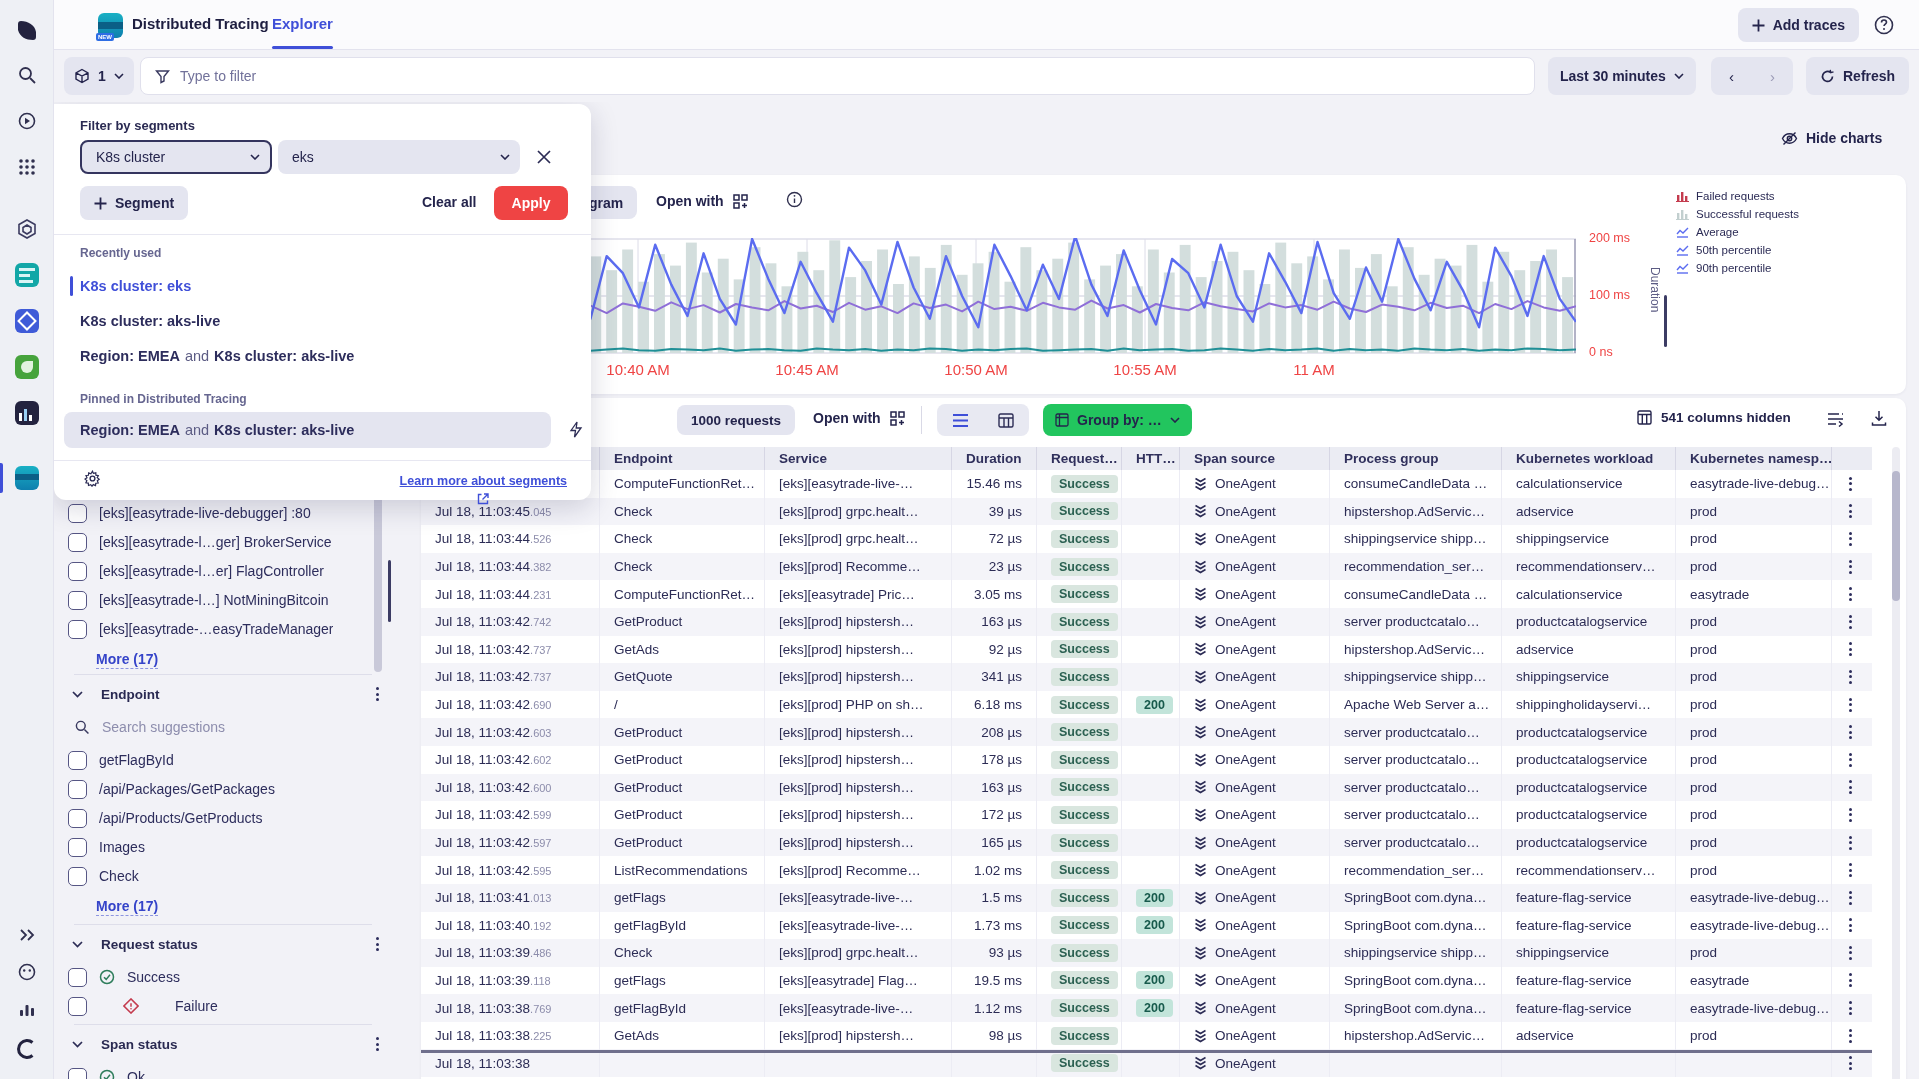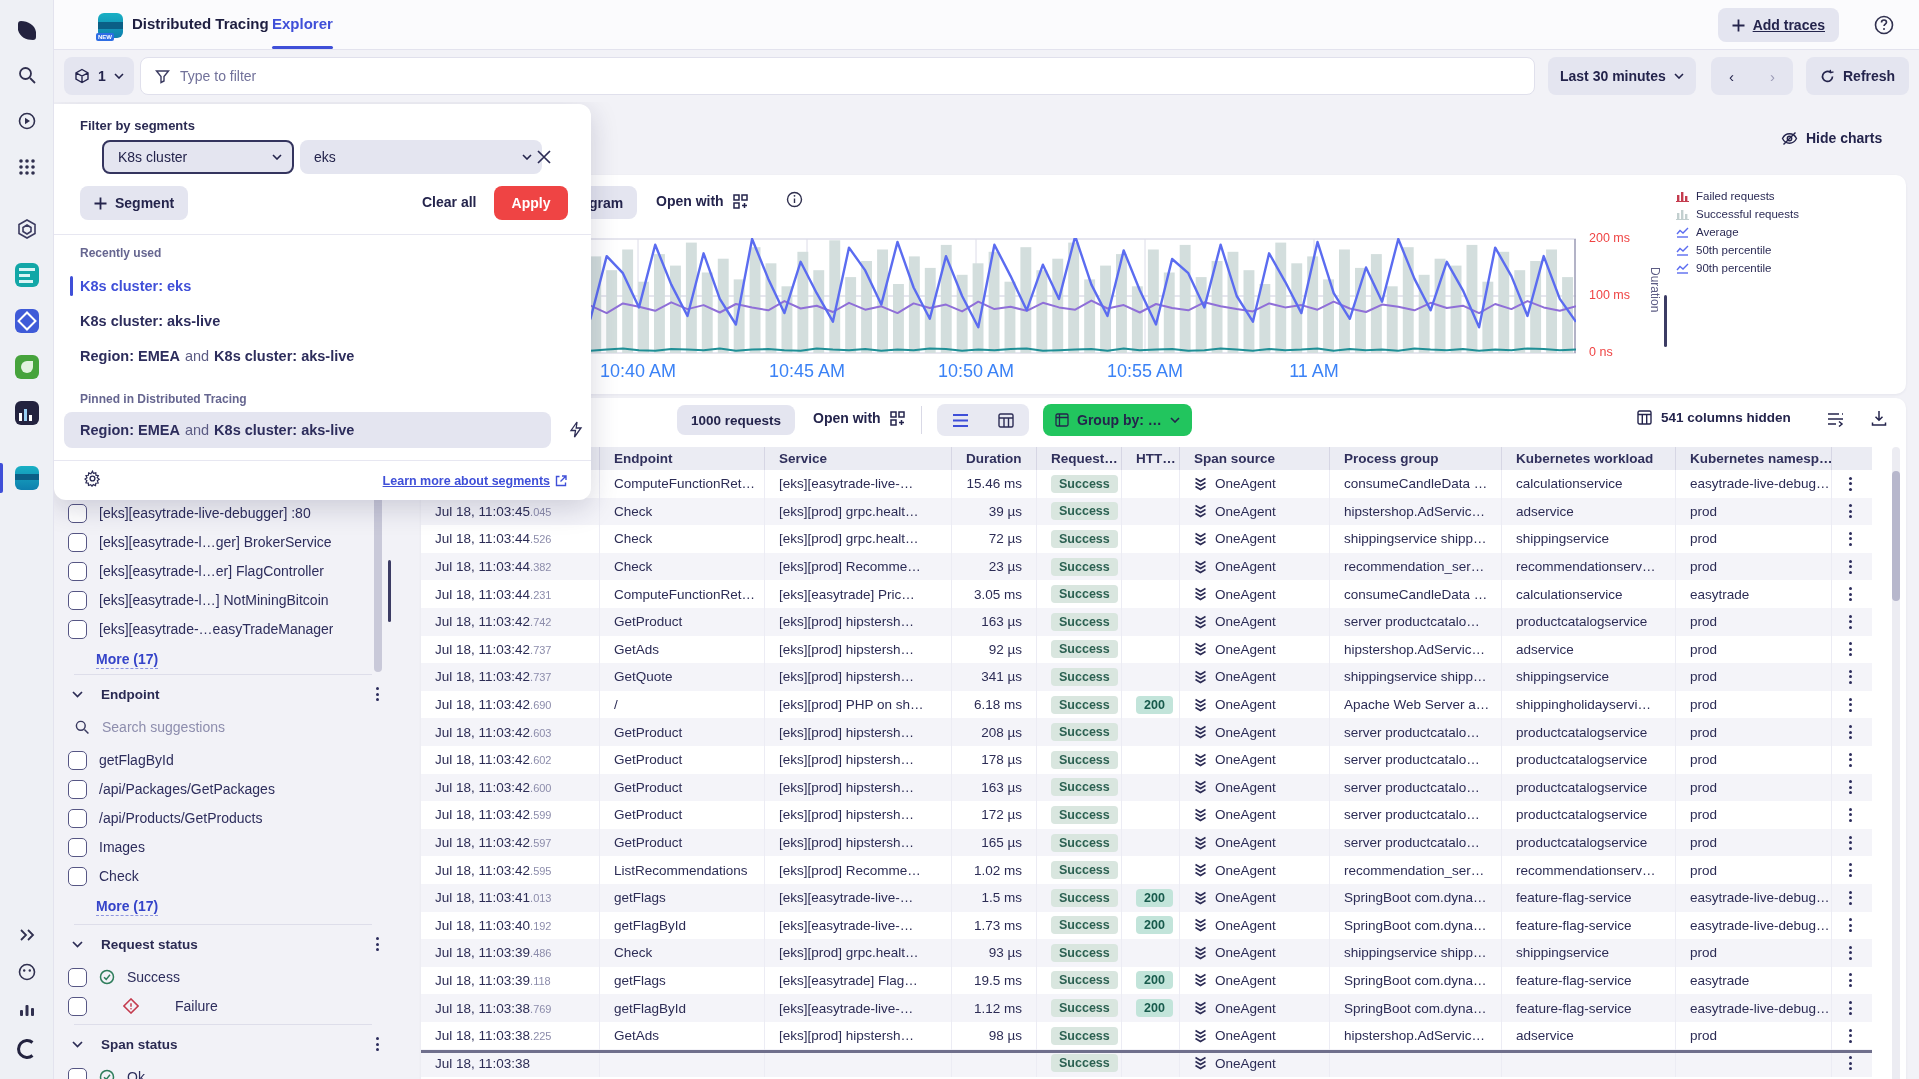--- a/index.html
+++ b/index.html
@@ -15,54 +15,54 @@
 
   
   .topbar { position:absolute; left:54px; right:0; top:0; height:50px; background:#fbfbfd; border-bottom:1px solid #e3e3ee; z-index:10; }
   .appicon { position:absolute; left:44px; top:13px; width:25px; height:25px; border-radius:6px; background:linear-gradient(180deg,#19b0c4,#0e7fae); }
   .appicon .band { position:absolute; left:0; right:0; top:9px; height:7px; background:#0b5f86; }
   .appicon .new { position:absolute; left:-2px; bottom:-3px; background:#2e6de4; color:#fff; font-size:6px; font-weight:bold; padding:1px 2px; border-radius:2px; }
   .apptitle { position:absolute; left:78px; top:15px; font-size:15px; font-weight:bold; color:#1e1e40; }
   .tab { position:absolute; left:218px; top:15px; font-size:15px; font-weight:bold; color:#3f4fd8; cursor:pointer; }
   .tab .underline { position:absolute; left:0; right:0; bottom:-17px; height:3px; background:#3f4fd8; border-radius:2px; }
   .chip { display:flex; align-items:center; gap:8px; background:#e4e5f0; border-radius:8px; color:#24244c; font-size:14px; font-weight:bold; cursor:pointer; }
-  .addtraces { position:absolute; right:80px; top:8px; height:34px; padding:4px 14px;text-decoration:underline; }
+  .addtraces { position:absolute; right:60px; top:8px; height:34px; padding:4px 14px; }
   .helpbtn { position:absolute; right:22px; top:12px; width:26px; height:26px; display:flex; align-items:center; justify-content:center; cursor:pointer; }
 
   
   .filterbar { position:absolute; left:54px; right:0; top:50px; height:52px; z-index:9; }
   .scopechip { position:absolute; left:10px; top:7px; height:38px; padding:0 10px; }
   .filterinput { position:absolute; left:86px; top:7px; width:1395px; height:38px; background:#fff; border:1px solid #e0e0ec; border-radius:8px; display:flex; align-items:center; gap:10px; padding:0 14px; color:#71719a; font-size:14px; cursor:text; }
   .timechip { position:absolute; left:1494px; top:7px; height:38px; padding:0 12px; }
   .navchips { position:absolute; left:1657px; top:7px; height:38px; display:flex; background:#e4e5f0; border-radius:8px; overflow:hidden; }
   .navchips > div { width:41px; display:flex; align-items:center; justify-content:center; font-size:15px; cursor:pointer; }
   .refreshchip { position:absolute; left:1752px; top:7px; height:38px; padding:0 14px; }
 
   
   .content { position:absolute; left:54px; top:102px; right:0; bottom:0; overflow:hidden; }
   .hidecharts { position:absolute; left:1727px; top:28px; display:flex; gap:8px; align-items:center; font-size:14px; font-weight:bold; color:#24244c; cursor:pointer; }
 
   
   .popup { position:absolute; left:0; top:2px; width:537px; height:396px; background:#fff; border-radius:0 12px 12px 12px; box-shadow:0 8px 28px rgba(30,30,70,.18); z-index:40; }
   .popup .ptitle { position:absolute; left:26px; top:14px; font-size:13px; font-weight:bold; color:#2a2a52; }
-  .pselect { position:absolute; height:34px; background:#e4e5f0; border-radius:8px; display:flex; align-items:center; justify-content:space-between; padding:0 10px 0 14px; font-size:14px; color:#24244c; cursor:pointer;margin-left:22px; }
+  .pselect { position:absolute; height:34px; background:#e4e5f0; border-radius:8px; display:flex; align-items:center; justify-content:space-between; padding:0 10px 0 14px; font-size:14px; color:#24244c; cursor:pointer; }
   .pselect.focused { border:2px solid #34345e; }
   .xbtn { position:absolute; left:473px; top:36px; width:34px; height:34px; display:flex; align-items:center; justify-content:center; cursor:pointer; }
   .segbtn { position:absolute; left:26px; top:82px; height:34px; padding:0 14px; }
   .clearall { position:absolute; left:368px; top:90px; font-size:14px; font-weight:bold; color:#24244c; cursor:pointer; }
   .applybtn { position:absolute; left:440px; top:82px; width:74px; height:34px; background:#ef4444; color:#fff; border-radius:8px; display:flex; align-items:center; justify-content:center; font-size:14px; font-weight:bold; cursor:pointer; }
   .pdivider { position:absolute; left:0; right:0; height:1px; background:#e7e7f1; }
   .seclabel { position:absolute; left:26px; font-size:12px; font-weight:bold; color:#666690;text-align:right; }
   .segitem { position:absolute; left:10px; right:40px; height:32px; display:flex; align-items:center; padding-left:16px; font-size:14.5px; font-weight:bold; color:#2d2d5c; cursor:pointer; border-radius:8px; }
   .segitem .and { font-weight:normal; color:#5c5c84; padding:0 5px; }
   .segitem.active { color:#3f4fd8; }
   .segitem.active::before { content:""; position:absolute; left:6px; top:6px; bottom:6px; width:3px; background:#3f4fd8; border-radius:2px; }
   .segitem.pill { background:#e4e5f0; }
   .gearbtn { position:absolute; left:30px; top:366px; cursor:pointer; }
-  .learnmore { position:absolute; right:24px; top:370px; font-size:12.5px; font-weight:bold; color:#3f4fd8; text-decoration:underline; display:flex; gap:5px; align-items:center; cursor:pointer; }
+  .learnmore { position:absolute; right:24px; top:370px; font-size:12.5px; font-weight:bold; color:#3f4fd8; text-decoration:underline; display:flex; gap:5px; align-items:center; cursor:pointer;flex-direction:column; }
 
   
   .panel { position:absolute; left:0; top:0; width:352px; bottom:0; }
   .prow { position:absolute; left:0; right:24px; height:26px; display:flex; align-items:center; gap:12px; padding-left:14px; font-size:14px; color:#2d2d5c; }
   .cbx { width:19px; height:19px; border:1.5px solid #565684; border-radius:5px; background:#fff; flex:none; cursor:pointer; }
   .morelink { font-size:14px; font-weight:bold; color:#3544c9; border-bottom:1.5px dashed #8d95e0; padding-bottom:1px; cursor:pointer; }
   .psec { position:absolute; left:0; right:24px; height:24px; display:flex; align-items:center; gap:10px; padding-left:18px; }
   .psec .t { font-size:13.5px; font-weight:bold; color:#2a2a52; flex:1; margin-left:8px; }
   .pdiv { position:absolute; left:20px; right:34px; height:1px; background:#dedeea; }
   .searchrow { position:absolute; left:0; right:24px; height:26px; display:flex; align-items:center; gap:12px; padding-left:20px; font-size:14px; color:#8d8dad; cursor:text; }
@@ -73,21 +73,21 @@
 
   
   .chartcard { position:absolute; left:367px; top:73px; width:1485px; height:219px; background:#fff; border-radius:10px; box-shadow:0 1px 3px rgba(40,40,80,.06); }
   .histochip { position:absolute; left:119px; top:11px; height:33px; padding:0 14px; }
   .copenwith { position:absolute; left:235px; top:18px; display:flex; gap:9px; align-items:center; font-size:14px; font-weight:bold; color:#24244c; cursor:pointer; }
   .cinfo { position:absolute; left:365px; top:16px; cursor:pointer; }
   .plot { position:absolute; left:8px; top:63px; width:1147px; height:116px; }
   .ytick { position:absolute; left:1168px; width:52px; font-size:12.5px; color:#ef4444; }
   .ylab { position:absolute; left:1227px; top:92px; writing-mode:vertical-rl; font-size:12px; color:#5c5c84; }
   .legscroll { position:absolute; left:1243px; top:120px; width:3px; height:52px; background:#3c3c64; border-radius:2px; }
-  .xtick { position:absolute; top:186px; font-size:18px; color:#3b82f6; transform:translateX(-50%); }
+  .xtick { position:absolute; top:186px; font-size:15px; color:#ef4444; transform:translateX(-50%); }
   .legend { position:absolute; left:1255px; top:12px; }
   .legrow { display:flex; align-items:center; gap:7px; height:18px; font-size:11.5px; font-weight:normal; color:#2b2b55; cursor:pointer; }
 
   
   .tablecard { position:absolute; left:367px; top:296px; width:1485px; height:720px; background:#fff; border-radius:10px 10px 0 0; box-shadow:0 1px 3px rgba(40,40,80,.06); overflow:hidden; }
   .ttoolbar { position:absolute; left:0; right:0; top:0; height:44px; }
   .reqbadge { position:absolute; left:256px; top:7px; height:30px; padding:0 14px; font-size:13.5px; cursor:default; }
   .topenwith { position:absolute; left:392px; top:12px; display:flex; gap:9px; align-items:center; font-size:14px; font-weight:bold; cursor:pointer; }
   .tooldiv { position:absolute; left:500px; top:8px; width:1px; height:28px; background:#d9d9e6; }
   .viewtoggle { position:absolute; left:516px; top:6px; width:92px; height:32px; background:#e8e9f2; border-radius:8px; display:flex; }

